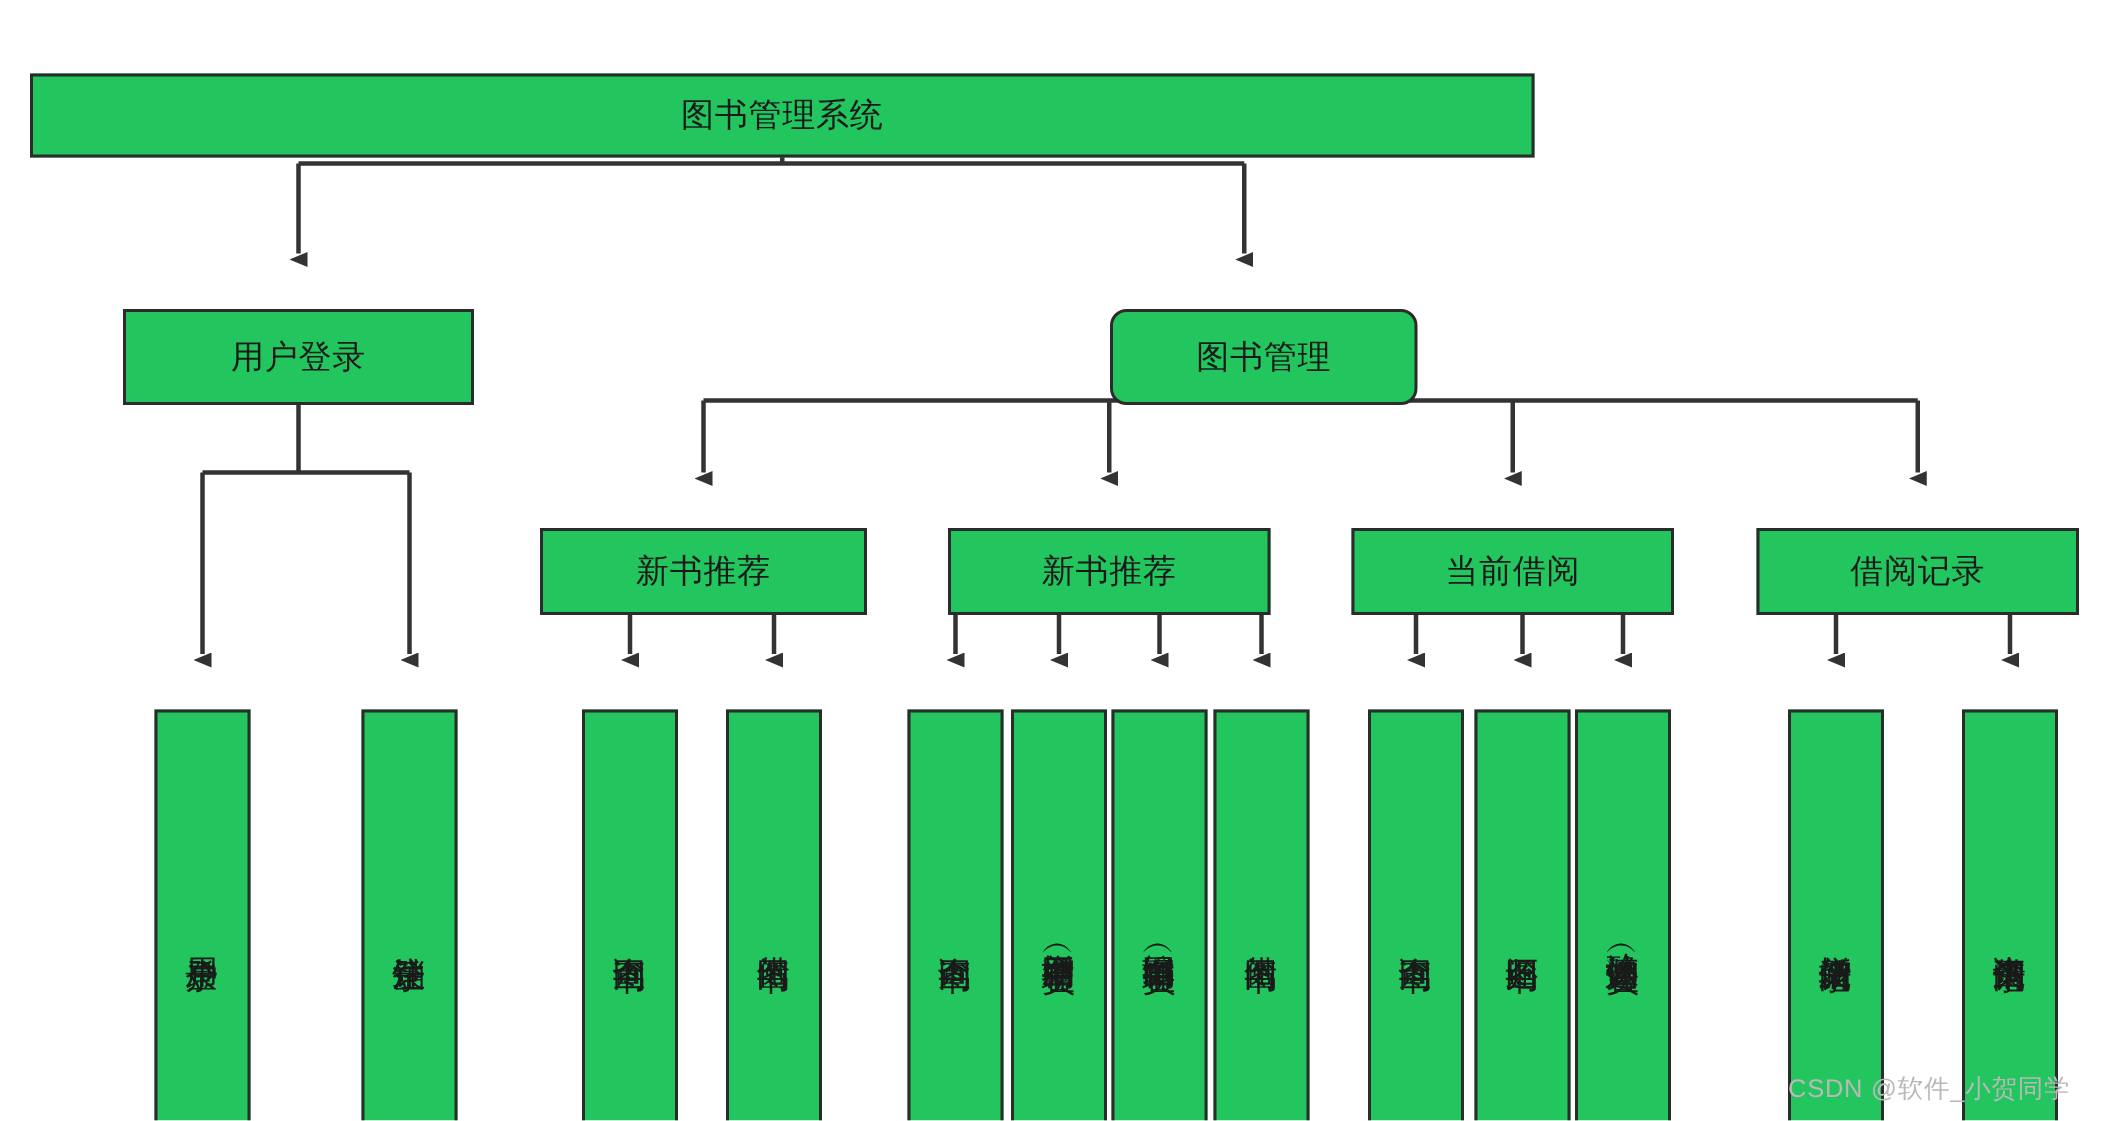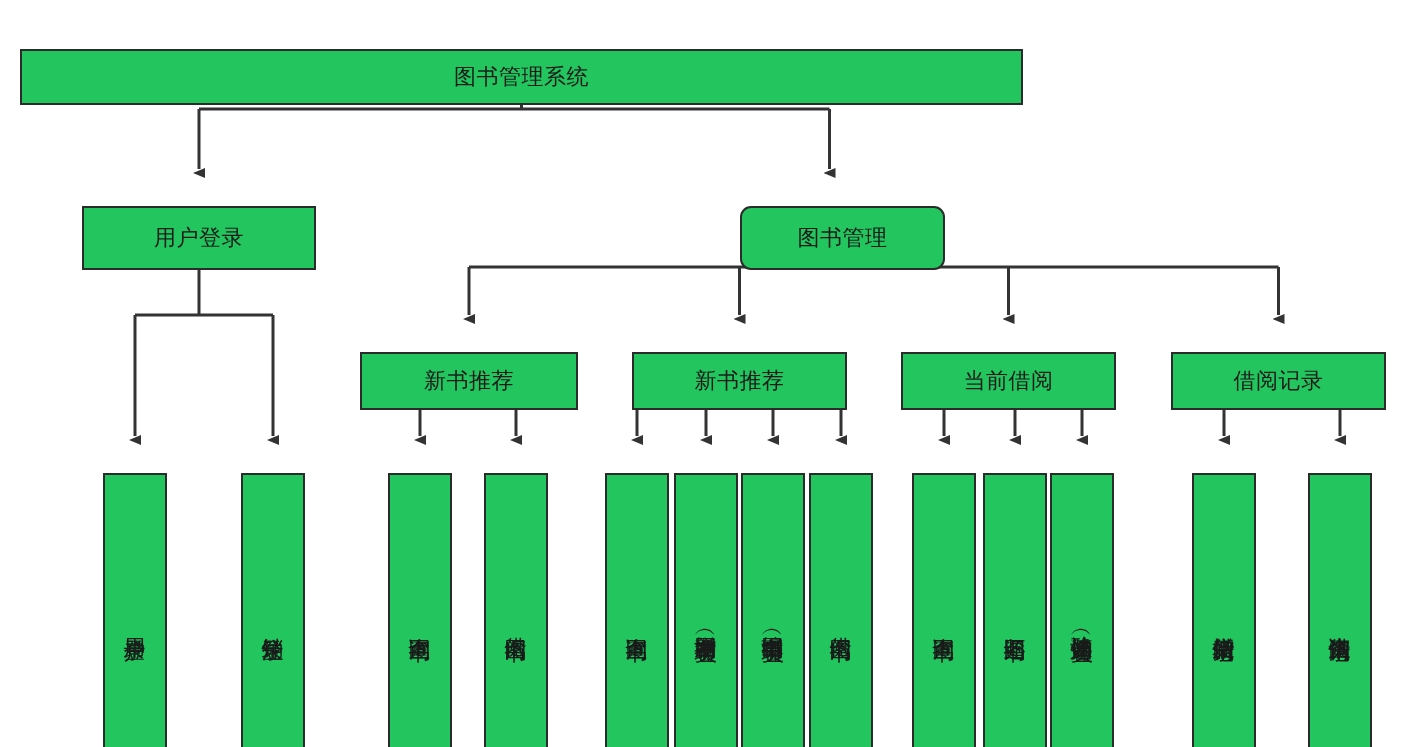--- a/index.html
+++ b/index.html
@@ -164,14 +164,15 @@
         <span class="node-label-v">确认归还（管理员）</span>
       </div>
       <div class="node-box" style="left: 1192px; top: 437px; width: 64px; height: 298px;">
         <span class="node-label-v">新增借阅记录</span>
       </div>
       <div class="node-box" style="left: 1308px; top: 437px; width: 64px; height: 298px;">
         <span class="node-label-v">查询借阅记录</span>
       </div>
     </div>
 
+  <div class="watermark" style="left: 1192px; top: 714px;">CSDN @软件_小贺同学</div>
 
 </div>
 
 </body></html>

